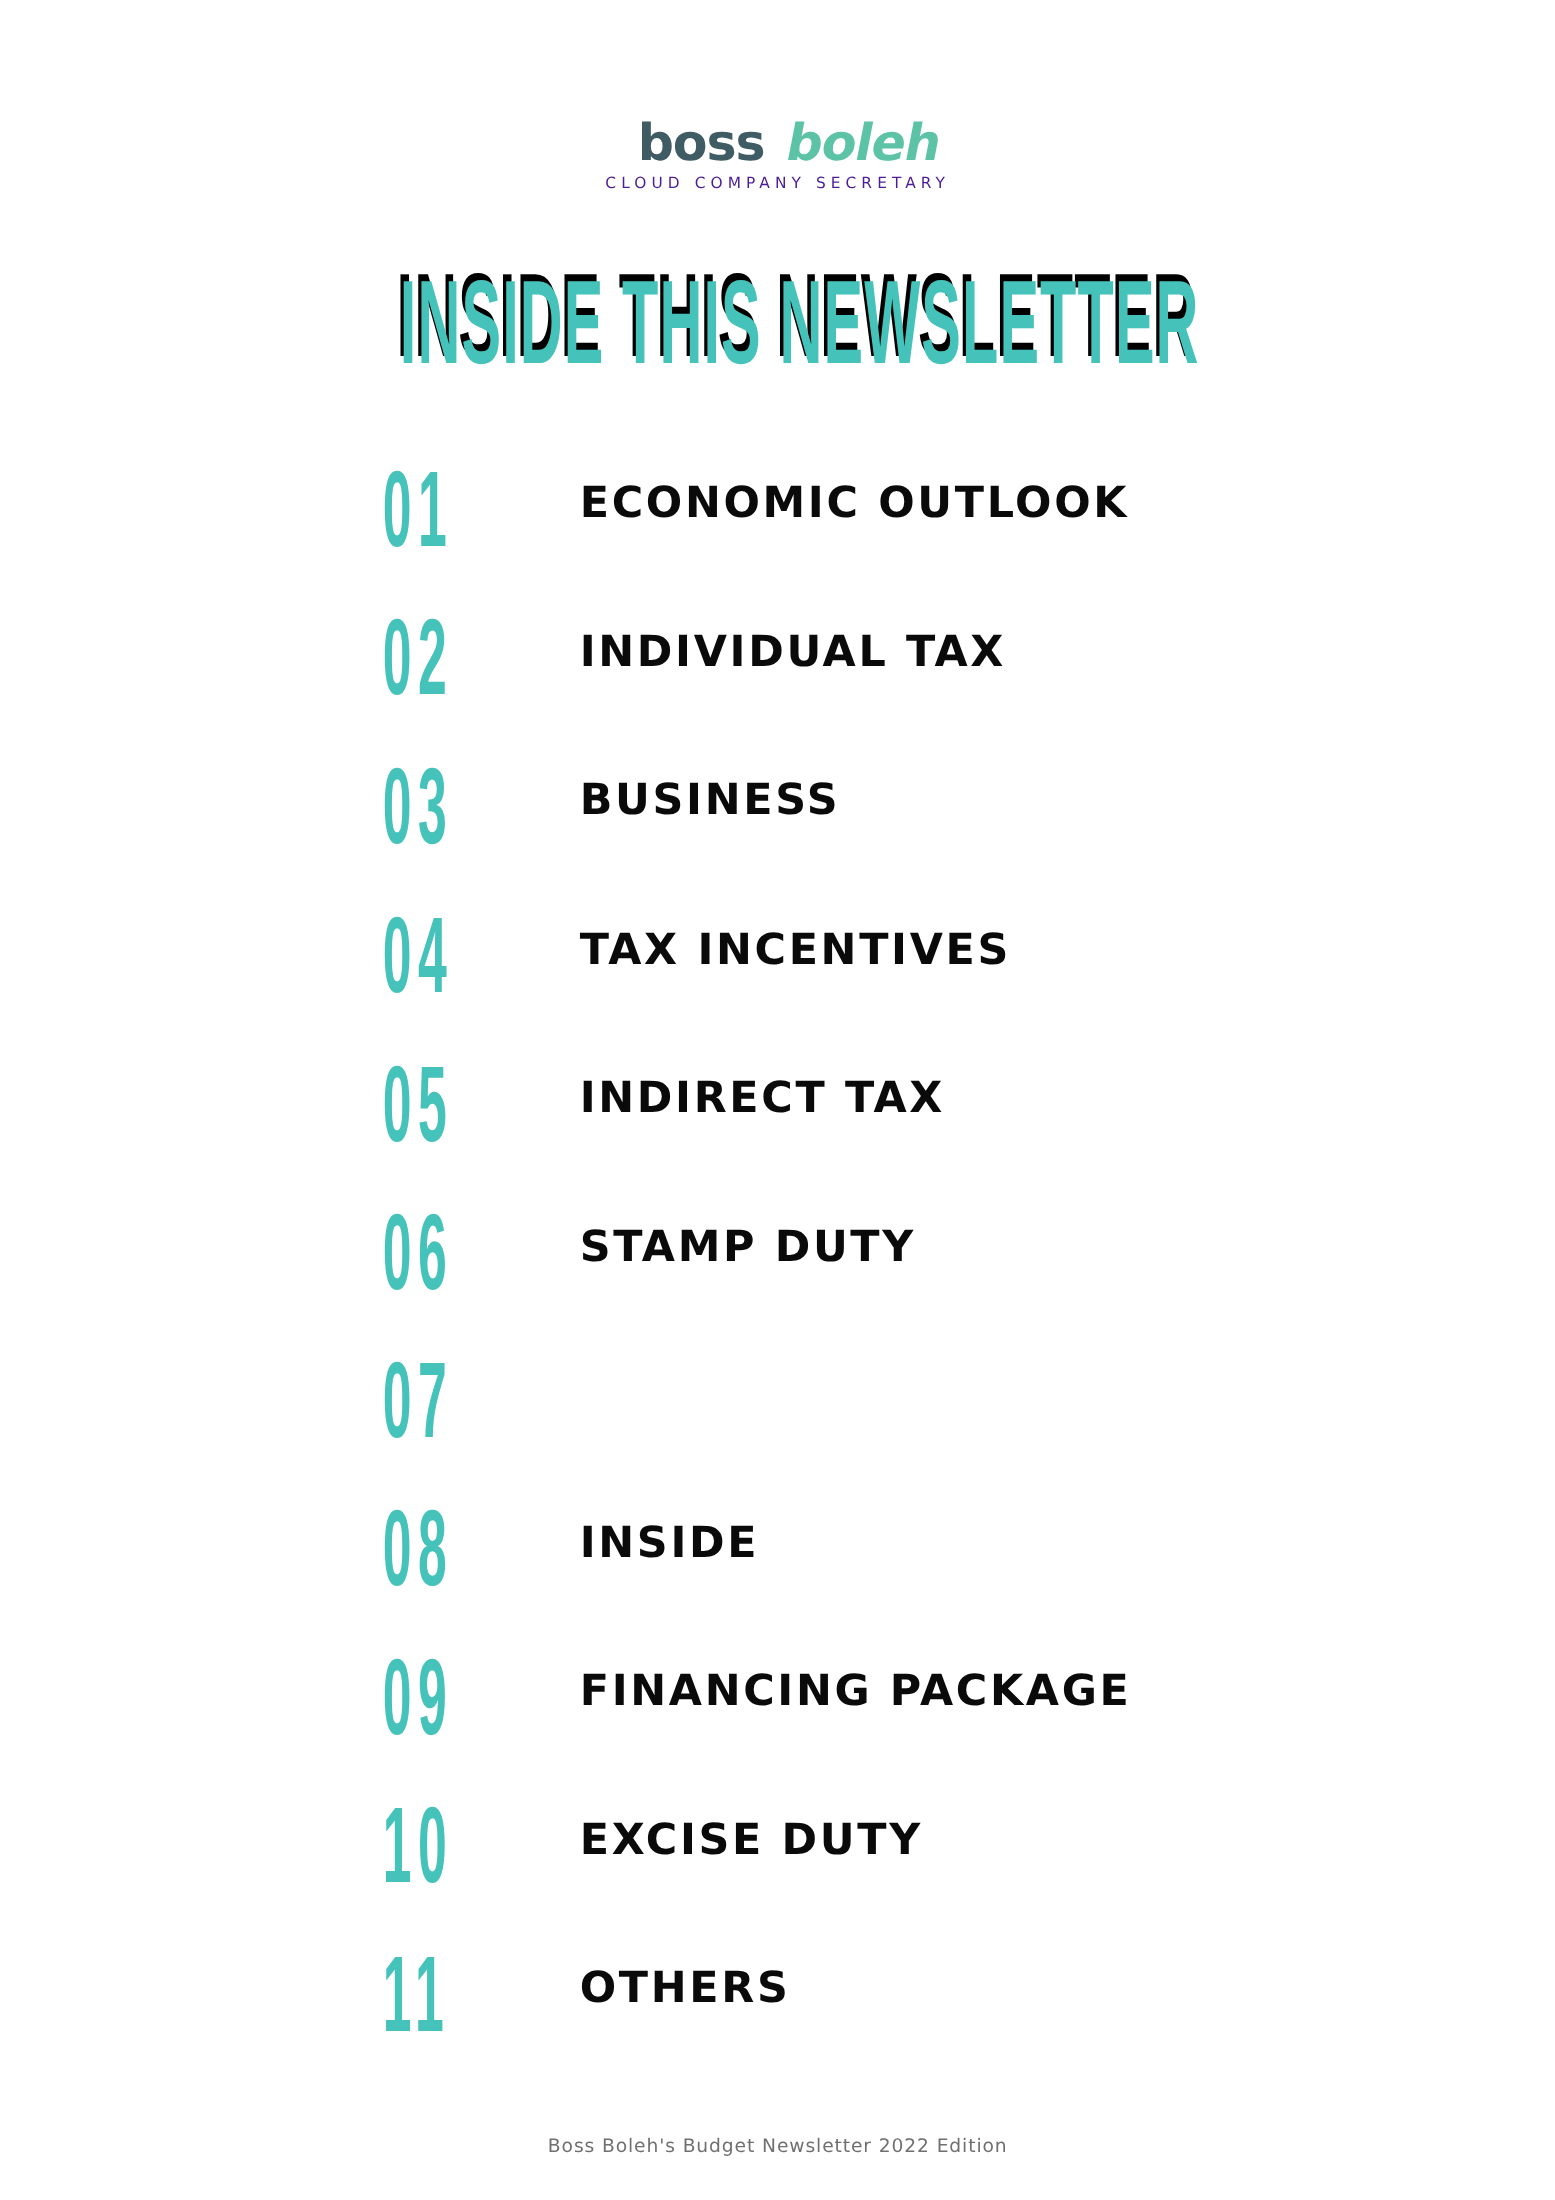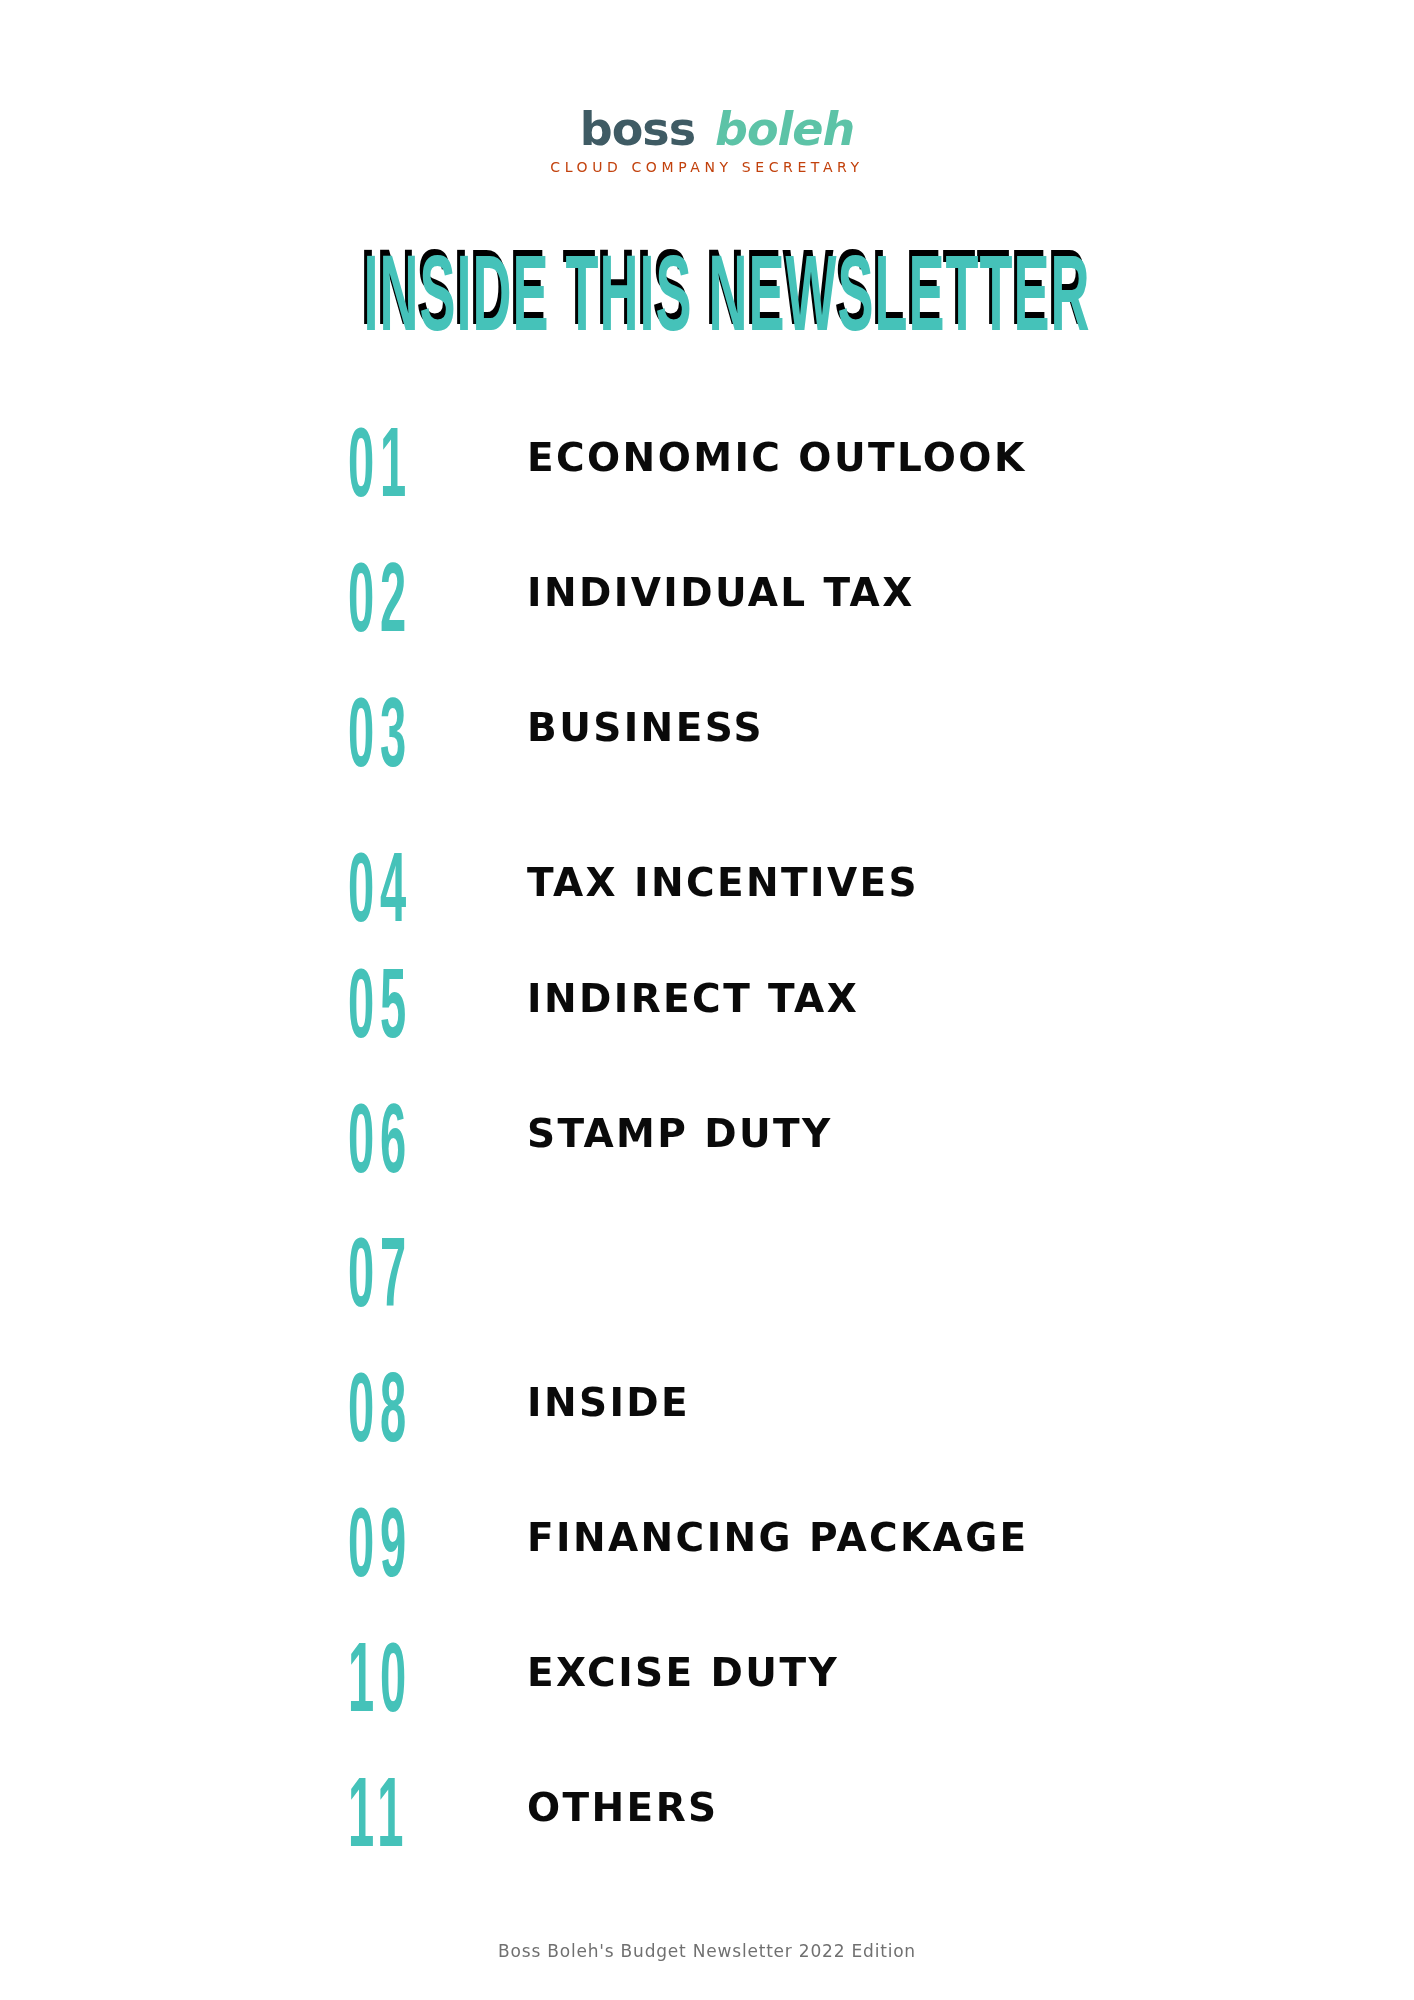--- a/index.html
+++ b/index.html
@@ -1,21 +1,21 @@
 <!DOCTYPE html>
 <html><head>
 <meta charset="utf-8">
 <style>
   html, body { margin: 0; padding: 0; background: #ffffff; }
   body { width: 1414px; height: 2000px; position: relative; overflow: hidden; font-family: "Liberation Sans", sans-serif; }
   .logo { position: absolute; left: 0; width: 1414px; top: 96px; text-align: center; }
   .logo-word { font-family: "DejaVu Sans", sans-serif; font-weight: bold; font-size: 46px; letter-spacing: -1px; line-height: 66px; margin-left: 20px; }
   .logo-boss { color: #3f5b64; }
   .logo-boleh { color: #5dc3a7; font-style: italic; }
-  .tagline { position: absolute; left: 0; width: 1414px; top: 159px; text-align: center; font-family: "DejaVu Sans", sans-serif; font-size: 14px; letter-spacing: 4.6px; color: #c2410c; }
+  .tagline { position: absolute; left: 0; width: 1414px; top: 159px; text-align: center; font-family: "DejaVu Sans", sans-serif; font-size: 14px; letter-spacing: 4.6px; color: #4c1d95; }
   .title-wrap { position: absolute; left: 0; width: 1389px; top: 238px; height: 110px; text-align: center; }
   .title { position: relative; display: inline-block; font-family: "Liberation Sans", sans-serif; font-weight: bold; font-size: 108px; line-height: 110px; letter-spacing: 2px; transform: scaleX(0.5); transform-origin: center; white-space: nowrap; }
   .title .shadow { position: absolute; left: -6px; top: -6px; color: #000; }
   .title .front { position: relative; color: #45c2b9; }
   .toc { position: absolute; left: 0; top: 0; width: 1414px; }
   .row { position: absolute; left: 348px; height: 80px; width: 900px; }
   .num { position: absolute; left: 0; top: 0; font-family: "Liberation Sans", sans-serif; font-weight: bold; font-size: 98px; line-height: 80px; color: #45c2b9; transform: scaleX(0.48); transform-origin: left top; letter-spacing: 12px; white-space: nowrap; }
   .label { position: absolute; left: 179px; top: 16px; font-family: "DejaVu Sans", sans-serif; font-weight: bold; font-size: 39px; line-height: 40px; color: #0a0a0a; letter-spacing: 2.4px; white-space: nowrap; }
   .footer { position: absolute; left: 0; width: 1414px; top: 1941px; text-align: center; font-family: "DejaVu Sans", sans-serif; font-size: 17px; color: #707070; letter-spacing: 0.8px; }
 </style>
@@ -40,21 +40,21 @@
     <span class="label">ECONOMIC OUTLOOK</span>
   </div>
   <div class="row" style="top:557px">
     <span class="num">02</span>
     <span class="label">INDIVIDUAL TAX</span>
   </div>
   <div class="row" style="top:692px">
     <span class="num">03</span>
     <span class="label">BUSINESS</span>
   </div>
-  <div class="row" style="top:847px">
+  <div class="row" style="top:828px">
     <span class="num">04</span>
     <span class="label">TAX INCENTIVES</span>
   </div>
   <div class="row" style="top:963px">
     <span class="num">05</span>
     <span class="label">INDIRECT TAX</span>
   </div>
   <div class="row" style="top:1098px">
     <span class="num">06</span>
     <span class="label">STAMP DUTY</span>

